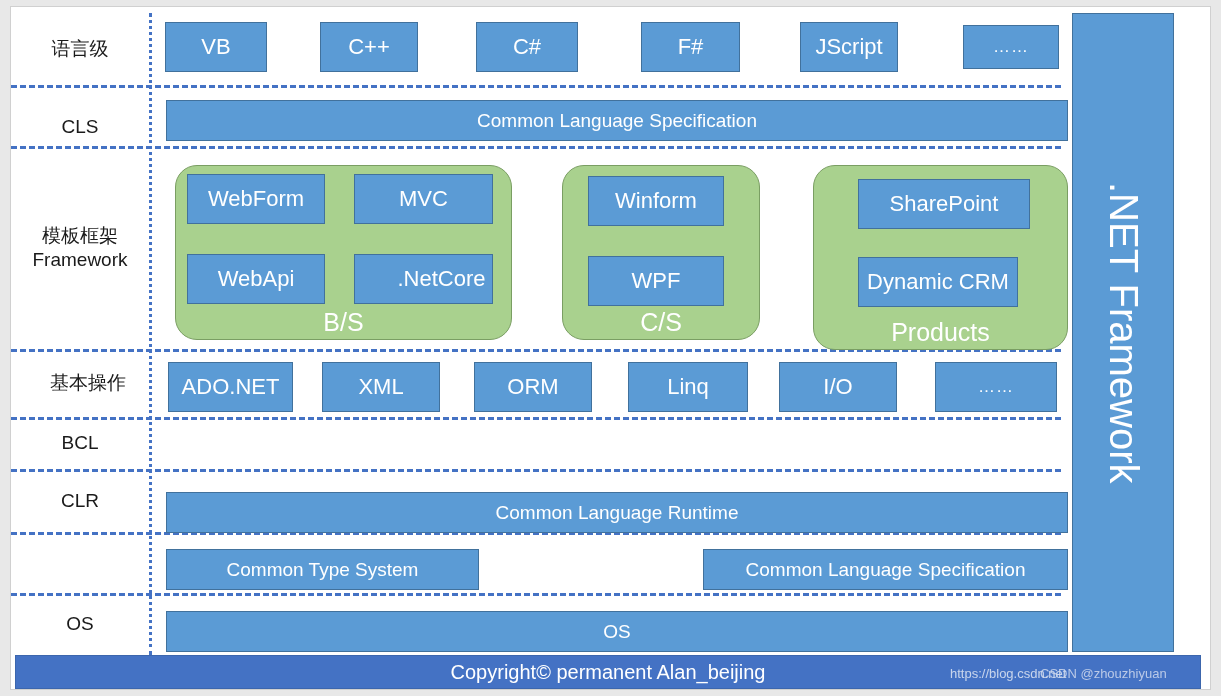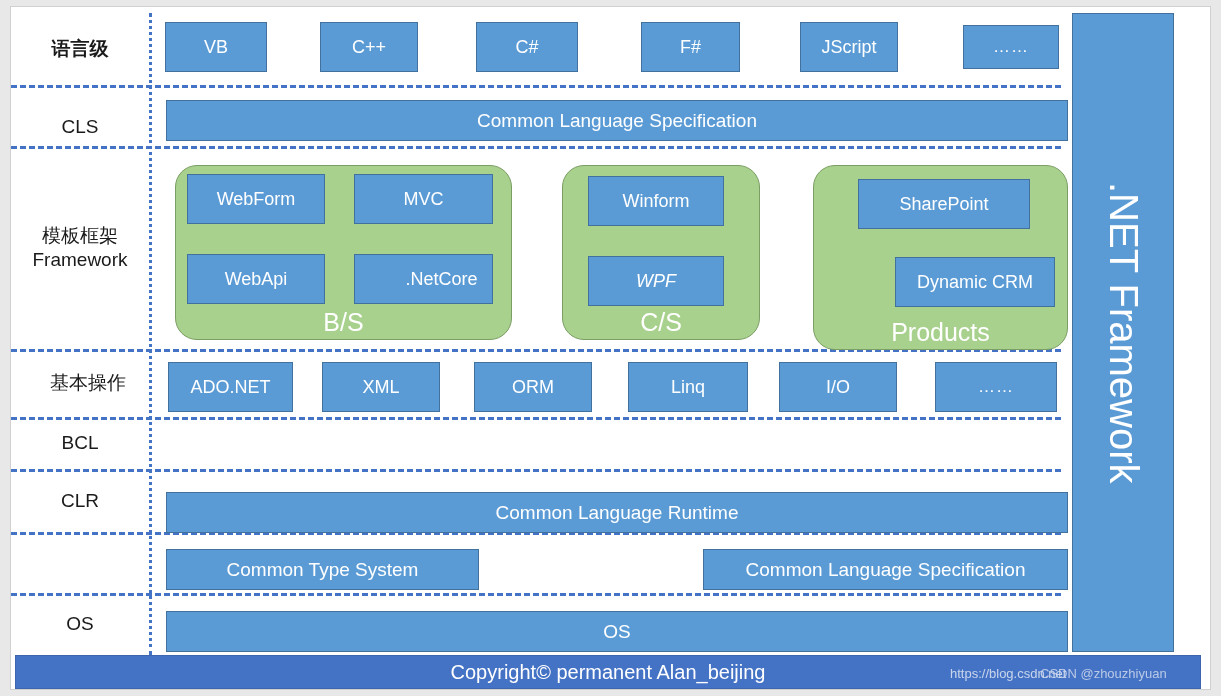--- a/index.html
+++ b/index.html
@@ -31,21 +31,21 @@
     display:flex;align-items:center;justify-content:center;
     color:#1a1a1a;font-size:19px;text-align:center;line-height:1.25;
     white-space:pre-line;
   }
   .box{
     position:absolute;
     background:#5B9BD5;
     border:1px solid #41719C;
     box-sizing:border-box;
     display:flex;align-items:center;justify-content:center;
-    color:#ffffff;font-size:18px;
+    color:#ffffff;font-size:22px;
     text-align:center;
   }
   .wide{font-size:19px;}
   .dots{font-size:17px;letter-spacing:1px;}
   .greenpanel{
     position:absolute;
     background:#A9D18E;
     border:1px solid #7a9e63;
     border-radius:22px;
     box-sizing:border-box;
@@ -89,21 +89,21 @@
   <div class="vsep"></div>
 
   <div class="hsep" style="top:78px;"></div>
   <div class="hsep" style="top:139px;"></div>
   <div class="hsep" style="top:342px;"></div>
   <div class="hsep" style="top:410px;"></div>
   <div class="hsep" style="top:462px;"></div>
   <div class="hsep" style="top:525px;"></div>
   <div class="hsep" style="top:586px;"></div>
 
-  <div class="rowlabel" style="top:6px;height:72px;font-weight:bold;">语言级</div>
+  <div class="rowlabel" style="top:6px;height:72px;">语言级</div>
   <div class="rowlabel" style="top:89px;height:61px;">CLS</div>
   <div class="rowlabel" style="top:139px;height:203px;">模板框架
 Framework</div>
   <div class="rowlabel" style="top:342px;height:68px;margin-left:8px;">基本操作</div>
   <div class="rowlabel" style="top:410px;height:52px;">BCL</div>
   <div class="rowlabel" style="top:462px;height:63px;">CLR</div>
   <div class="rowlabel" style="top:586px;height:62px;">OS</div>
 
   <div class="box" style="left:154px;top:15px;width:102px;height:50px;">VB</div>
   <div class="box" style="left:309px;top:15px;width:98px;height:50px;">C++</div>
@@ -119,27 +119,27 @@
   </div>
   <div class="box" style="left:176px;top:167px;width:138px;height:50px;">WebForm</div>
   <div class="box" style="left:343px;top:167px;width:139px;height:50px;">MVC</div>
   <div class="box" style="left:176px;top:247px;width:138px;height:50px;">WebApi</div>
   <div class="box" style="left:343px;top:247px;width:139px;height:50px;padding-left:36px;">.NetCore</div>
 
   <div class="greenpanel" style="left:551px;top:158px;width:198px;height:175px;">
     <div class="greenlabel">C/S</div>
   </div>
   <div class="box" style="left:577px;top:169px;width:136px;height:50px;">Winform</div>
-  <div class="box" style="left:577px;top:249px;width:136px;height:50px;font-style:italic;">WPF</div>
+  <div class="box" style="left:577px;top:249px;width:136px;height:50px;">WPF</div>
 
   <div class="greenpanel" style="left:802px;top:158px;width:255px;height:185px;">
     <div class="greenlabel">Products</div>
   </div>
   <div class="box" style="left:847px;top:172px;width:172px;height:50px;">SharePoint</div>
-  <div class="box" style="left:884px;top:250px;width:160px;height:50px;">Dynamic CRM</div>
+  <div class="box" style="left:847px;top:250px;width:160px;height:50px;">Dynamic CRM</div>
 
   <div class="box" style="left:157px;top:355px;width:125px;height:50px;">ADO.NET</div>
   <div class="box" style="left:311px;top:355px;width:118px;height:50px;">XML</div>
   <div class="box" style="left:463px;top:355px;width:118px;height:50px;">ORM</div>
   <div class="box" style="left:617px;top:355px;width:120px;height:50px;">Linq</div>
   <div class="box" style="left:768px;top:355px;width:118px;height:50px;">I/O</div>
   <div class="box dots" style="left:924px;top:355px;width:122px;height:50px;">……</div>
 
 
   <div class="box wide" style="left:155px;top:485px;width:902px;height:41px;">Common Language Runtime</div>

